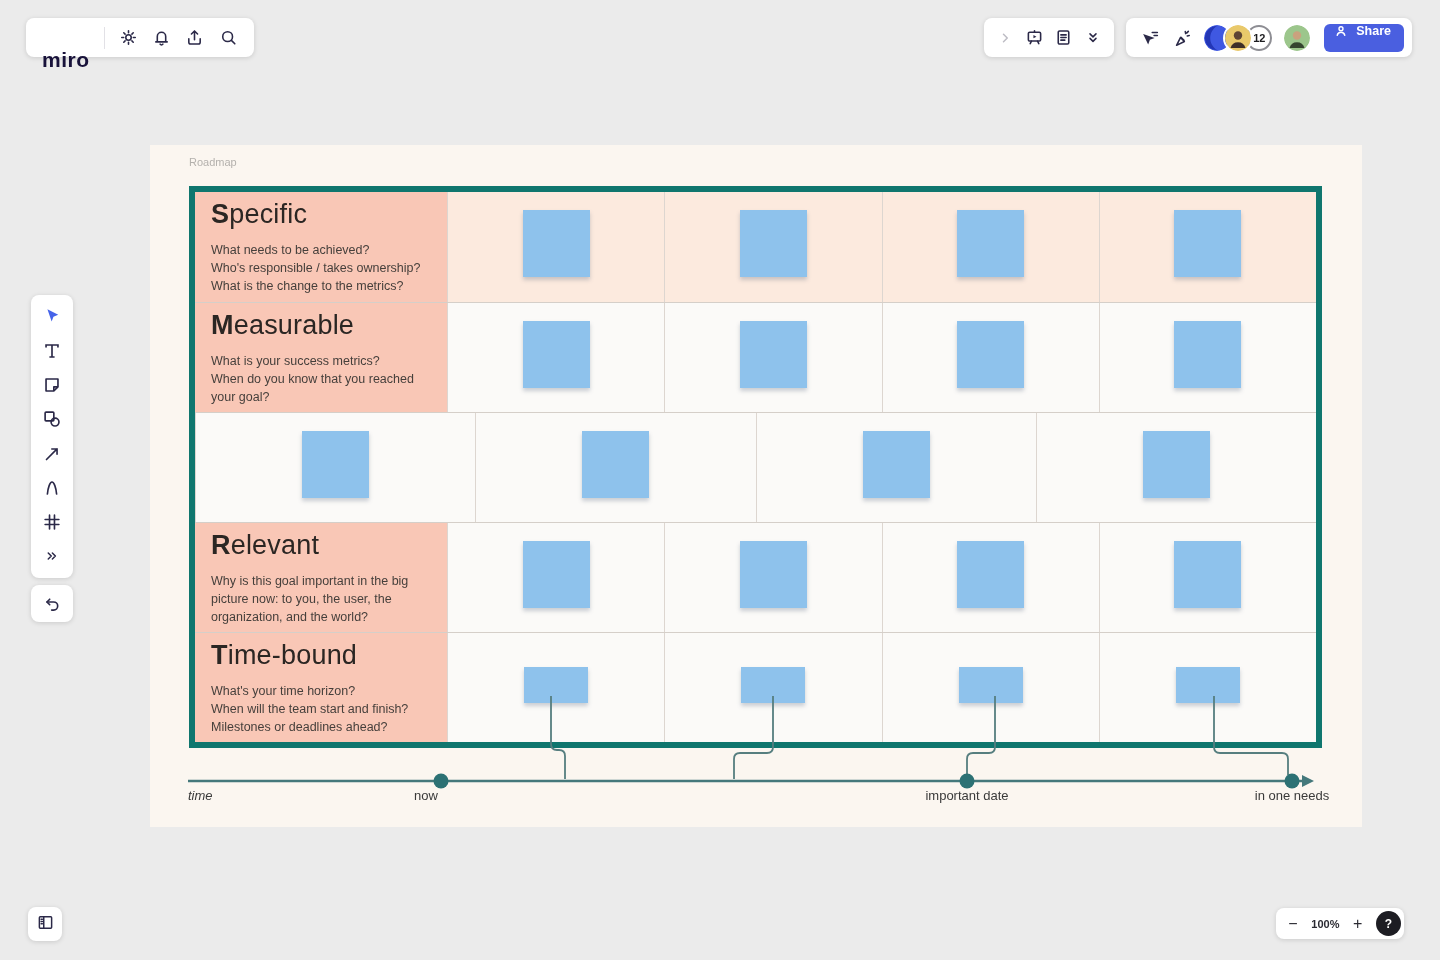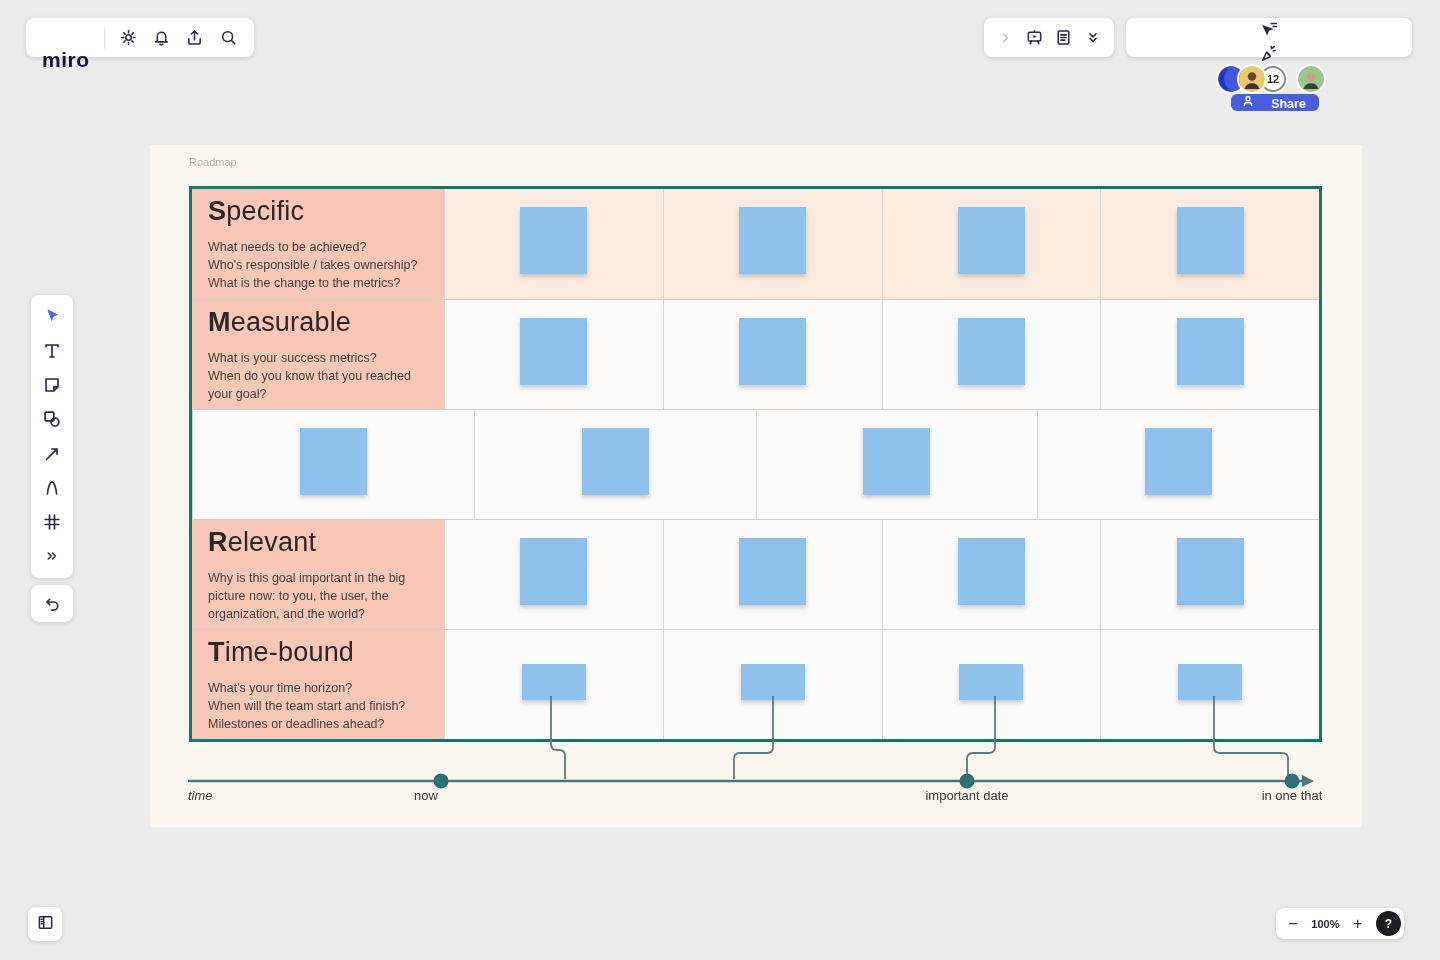--- a/index.html
+++ b/index.html
@@ -10,46 +10,46 @@
 
   
   .tl-card { left:26px; top:18px; width:228px; height:39px; padding:0 10px 0 16px; gap:2px; }
   .logo { font-size:21px; font-weight:700; color:#18123a; letter-spacing:.5px; margin-right:12px;margin-top:44px; }
   .vdiv { width:1px; height:22px; background:#e2e1e6; margin-right:6px; }
   .ibtn { width:34px; height:32px; display:flex; align-items:center; justify-content:center; border-radius:6px; cursor:pointer; }
   .ibtn svg { display:block; }
 
   
   .present-card { left:984px; top:18px; width:130px; height:39px; padding:0 6px; justify-content:space-between; }
-  .collab-card { left:1126px; top:18px; width:286px; height:39px; padding:0 8px 0 8px; gap:2px;flex-direction:column; }
+  .collab-card { left:1126px; top:18px; width:286px; height:39px; padding:0 8px 0 8px; gap:2px; }
   .avatars { display:flex; align-items:center; margin-left:4px; }
   .avatar { width:26px; height:26px; border-radius:50%; box-shadow:0 0 0 2px #fff; position:relative; flex:0 0 auto; }
   .avatar + .avatar { margin-left:-5px; }
   .avatar svg { display:block; border-radius:50%; }
   .count-badge { width:26px; height:26px; border-radius:50%; background:#fff; border:2px solid #8d8d93; color:#1c1c1f; font-size:11px; font-weight:700; display:flex; align-items:center; justify-content:center; margin-left:-5px; box-shadow:0 0 0 2px #fff; }
   .avatar-solo { margin-left:12px; }
-  .share-btn { margin-left:12px; height:28px; padding:0 13px 0 10px; background:#4a5fe0; border:none; border-radius:6px; color:#fff; font-size:12.5px; font-weight:700; font-family:"Liberation Sans",sans-serif; display:flex; align-items:flex-end; gap:16px; cursor:pointer; }
+  .share-btn { margin-left:12px; height:28px; padding:0 13px 0 10px; background:#4a5fe0; border:none; border-radius:6px; color:#fff; font-size:12.5px; font-weight:700; font-family:"Liberation Sans",sans-serif; display:flex; align-items:flex-start; gap:8px; cursor:pointer; }
 
   
   .tools-card { left:31px; top:295px; width:42px; height:283px; flex-direction:column; justify-content:space-between; padding:8px 0; }
   .undo-card { left:31px; top:585px; width:42px; height:37px; justify-content:center; }
   .tools-card .ibtn, .undo-card .ibtn { width:30px; height:28px; }
 
   
   .frames-card { left:28px; top:907px; width:34px; height:34px; justify-content:center; }
   .zoom-card { left:1276px; top:908px; width:128px; height:31px; padding:0 3px 0 6px; justify-content:space-between; }
   .zoom-sym { font-size:16px; color:#2b2b33; width:22px; text-align:center; cursor:pointer; line-height:1; }
   .zoom-level { font-size:11px; font-weight:700; color:#2b2b33; }
   .help-btn { width:25px; height:25px; border-radius:50%; background:#1d1d23; color:#fff; font-size:12px; font-weight:700; display:flex; align-items:center; justify-content:center; cursor:pointer; }
 
   
   .board { position:absolute; left:150px; top:145px; width:1212px; height:682px; background:#fbf6f0;padding-left:29px; }
   .frame-label { position:absolute; left:39px; top:11px; font-size:11px; color:#b4b1ad; }
 
-  .smart-table { position:absolute; left:39px; top:41px; width:1133px; border:3px solid #0f766e; }
+  .smart-table { position:absolute; left:39px; top:41px; width:1133px; border:6px solid #0f766e; }
   .trow { display:flex; height:110px; }
   .trow:not(:first-child) { border-top:1px solid #d5cfc9; height:110px; }
   .trow-4 { height:107px; }
   .label-cell { width:252px; flex:0 0 252px; background:#f9c7b6; padding:7px 14px 0 16px; overflow:hidden; }
   .row-title { font-size:27px; color:#2b2623; font-weight:400; letter-spacing:.2px; }
   .row-title .letter { font-weight:700; }
   .questions { margin-top:11px; font-size:12.5px; line-height:1.44; color:#453f3b; }
   .cell { flex:1; border-left:1px solid #ddd6d0; background:#fbfaf8; display:flex; justify-content:center; align-items:flex-start; }
   .trow-0 .cell { background:#fceade; }
   .note { width:67px; height:67px; margin-top:18px; background:#8ec2ec; box-shadow:0 3px 4px rgba(75,95,120,.28); cursor:pointer; }
@@ -193,21 +193,21 @@
     </g>
     <line x1="38" y1="636" x2="1153" y2="636" stroke="#44787b" stroke-width="2.6"></line>
     <polygon points="1152,630 1164,636 1152,642" fill="#44787b"></polygon>
     <circle cx="291" cy="636" r="7.5" fill="#2c7174"></circle>
     <circle cx="817" cy="636" r="7.5" fill="#2c7174"></circle>
     <circle cx="1142" cy="636" r="7.5" fill="#2c7174"></circle>
   </svg>
   <div class="tl-label tl-time">time</div>
   <div class="tl-label tl-now">now</div>
   <div class="tl-label tl-mid">important date</div>
-  <div class="tl-label tl-end">in one that</div>
+  <div class="tl-label tl-end">in one needs</div>
 </div>
 
 <div class="card tl-card">
   <div class="logo">miro</div>
   <div class="vdiv"></div>
   <div class="ibtn">
     <span>
         <svg width="21" height="21" viewBox="0 0 24 24" fill="none" stroke="#2b2948" stroke-width="1.8" stroke-linecap="round">
           <circle cx="12" cy="12" r="3.1"></circle>
           <path d="M12 4.3v2.2M12 17.5v2.2M4.3 12h2.2M17.5 12h2.2M6.6 6.6l1.5 1.5M15.9 15.9l1.5 1.5M17.4 6.6l-1.5 1.5M8.1 15.9l-1.5 1.5"></path>

